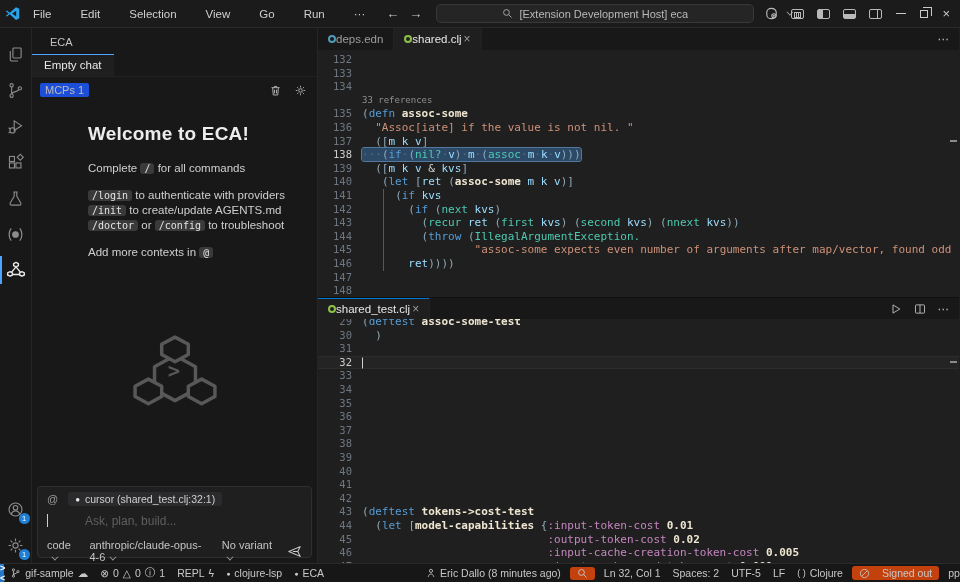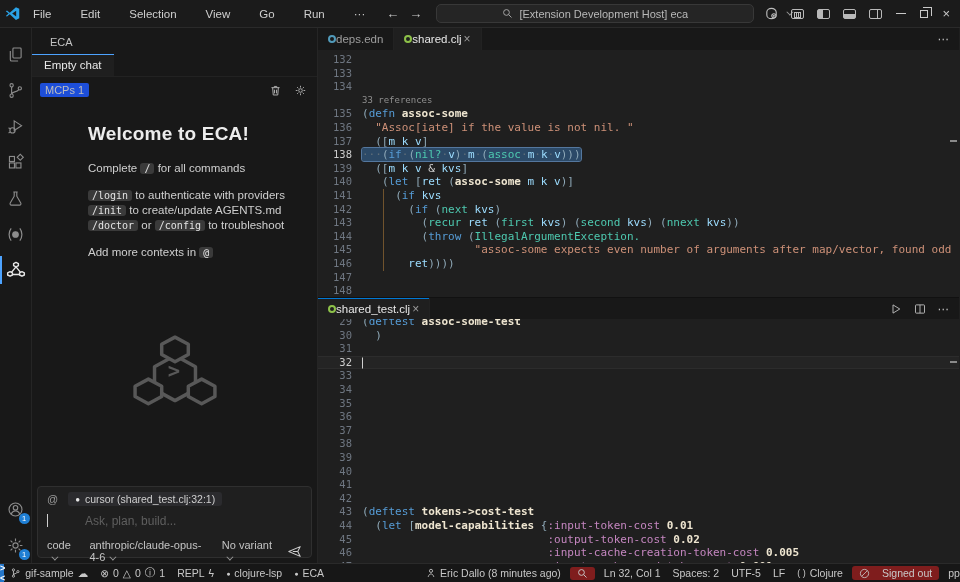--- a/index.html
+++ b/index.html
@@ -106,21 +106,21 @@
   .t-num{color:#eee5d0;font-weight:bold} .t-pl{color:#d4d4d4} .t-ws{color:#5f6e79} .t-p{color:#8fa9b8}
   .indent-guide { position:absolute; left:65px; top:139px; width:1px; height:82px; background:rgba(193,135,60,.5); }
   .ov-mark { position:absolute; right:2px; width:7px; height:2px; background:#8a8a8a; }
 
   
   .statusbar { height:19px; background:#171717; border-top:1px solid #2a2a2a; display:flex; align-items:center;
     font-size:10.5px; color:#c8c8c8; }
   .remote { height:19px; background:#2476c9; color:#fff; display:flex; align-items:center; justify-content:center;
     width:32px; font-size:9px; font-weight:bold; letter-spacing:-1px; }
   .sb-item { display:flex; align-items:center; gap:4px; padding:0 6px; white-space:nowrap; }
-  .sb-item.boxed { background:#7f1d1d; border-radius:3px; margin:0 3px; padding:1px 7px;gap:12px; }
+  .sb-item.boxed { background:#c2410c; border-radius:3px; margin:0 3px; padding:1px 7px;gap:12px; }
   .sb-right { margin-left:auto; display:flex; align-items:center; padding-right:8px; }
   .mini-dot { font-size:7px; }
   svg { display:block; }
 </style>
 </head>
 <body>
 
 <div class="window">
 
   <div class="titlebar">

